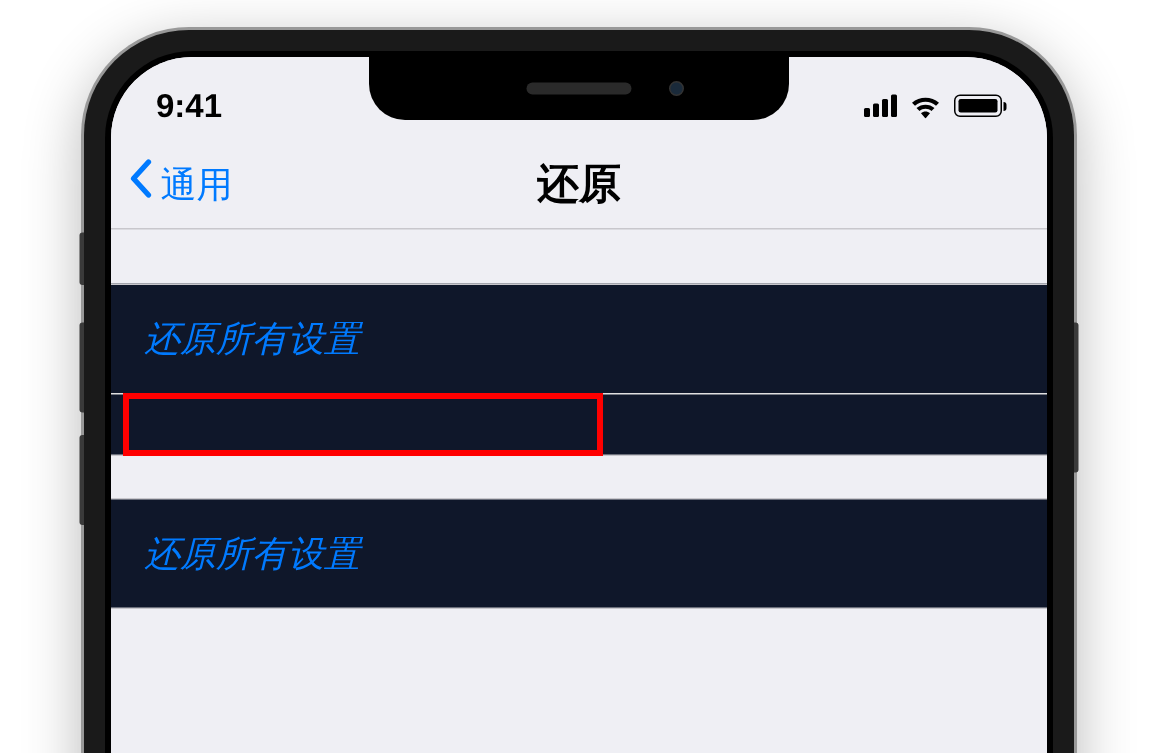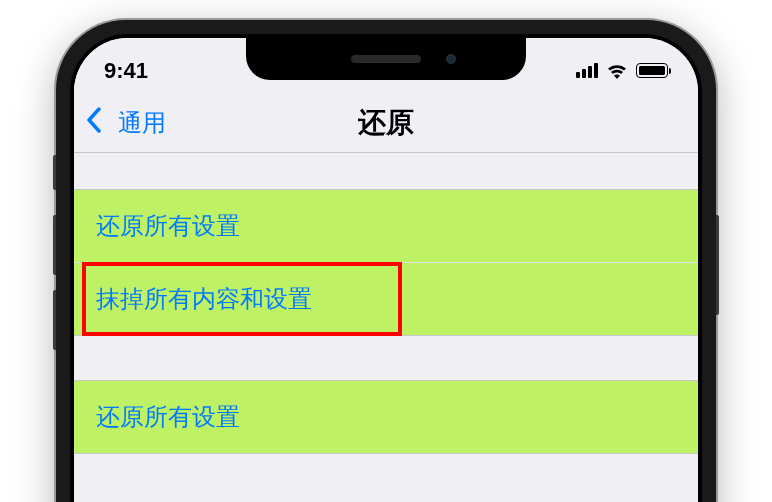--- a/index.html
+++ b/index.html
@@ -140,41 +140,42 @@
       align-items: center;
       position: relative;
       border-bottom: 1px solid #c8c7cc;
     }
     .back-button {
       display: flex;
       align-items: center;
       color: #007aff;
       font-size: 24px;
       padding-left: 12px;
-      gap: 16px;
+      gap: 5px;
     }
     .chevron-left {
       display: inline-block;
     }
     .nav-title {
       position: absolute;
       left: 50%;
       transform: translateX(-50%);
       font-size: 28px;
       font-weight: 600;
       color: #000;
     }
     .content {
       padding-top: 36px;
     }
     .settings-group {
-      background: #bef264;
+      background: #0f172a;
       border-top: 1px solid #c8c7cc;
       border-bottom: 1px solid #c8c7cc;
-      margin-bottom: 44px;
+      margin-bottom: 28px;
+      font-style: italic;
     }
     .settings-item {
       padding: 20px 22px;
       font-size: 24px;
       color: #007aff;
       border-bottom: 1px solid #e0e0e0;
       position: relative;
     }
     .settings-item:last-child {
       border-bottom: none;
@@ -260,21 +261,20 @@
         <div class="nav-title">还原</div>
       </div>
 
       <div class="content">
         <div class="settings-group">
           <div class="settings-item">
             <span>还原所有设置</span>
           </div>
           <div class="settings-item highlighted">
             <div class="highlight-box"></div>
-            <span>抹掉所有内容和设置</span>
           </div>
         </div>
 
         <div class="settings-group">
           <div class="settings-item">
             <span>还原所有设置</span>
           </div>
         </div>
       </div>
 

